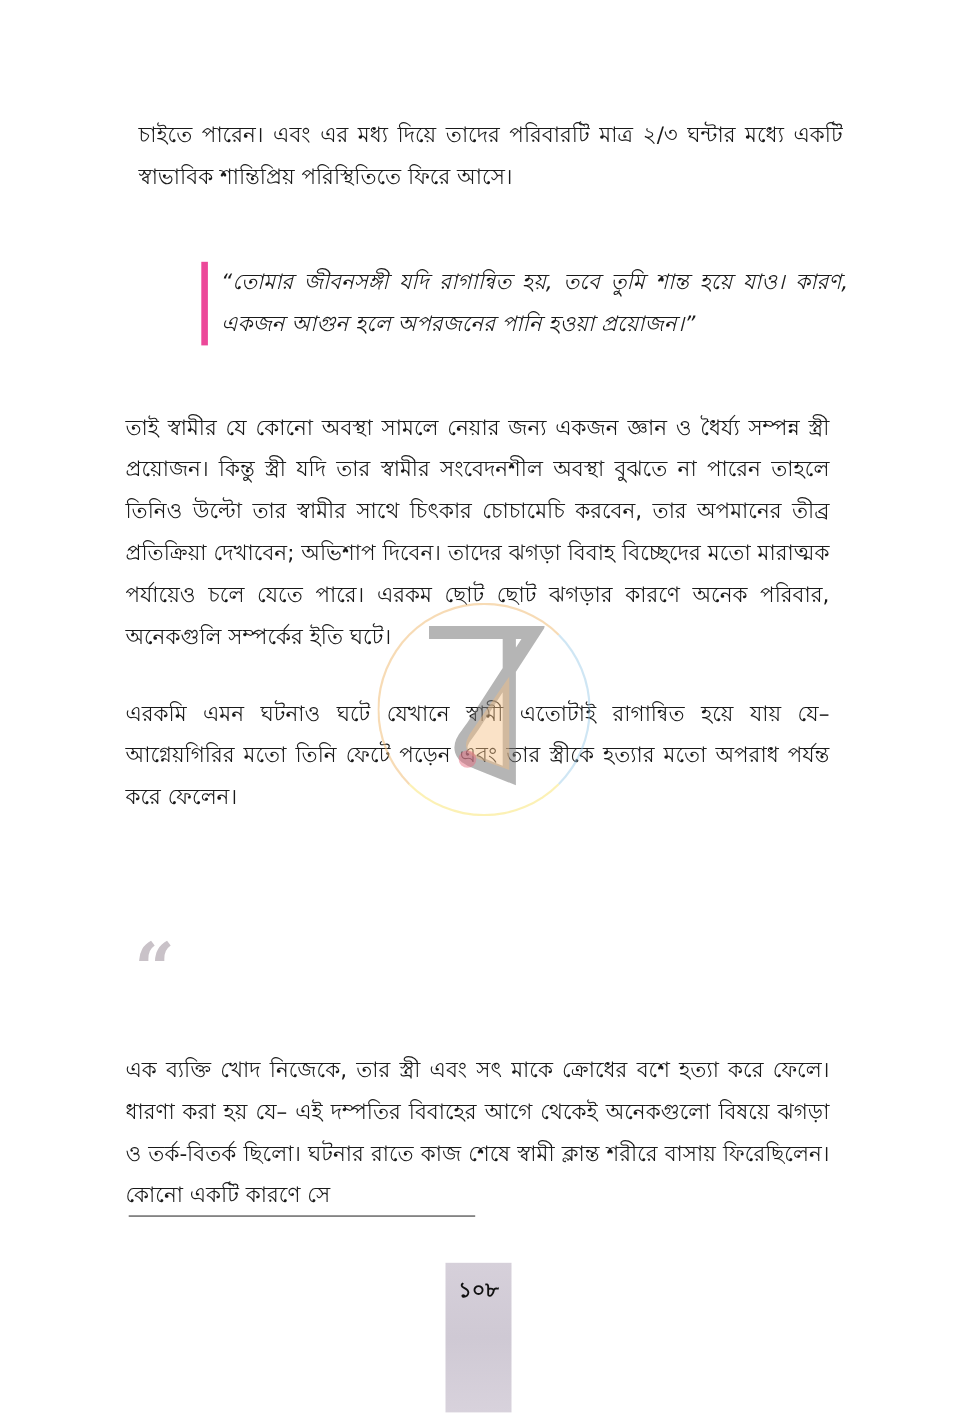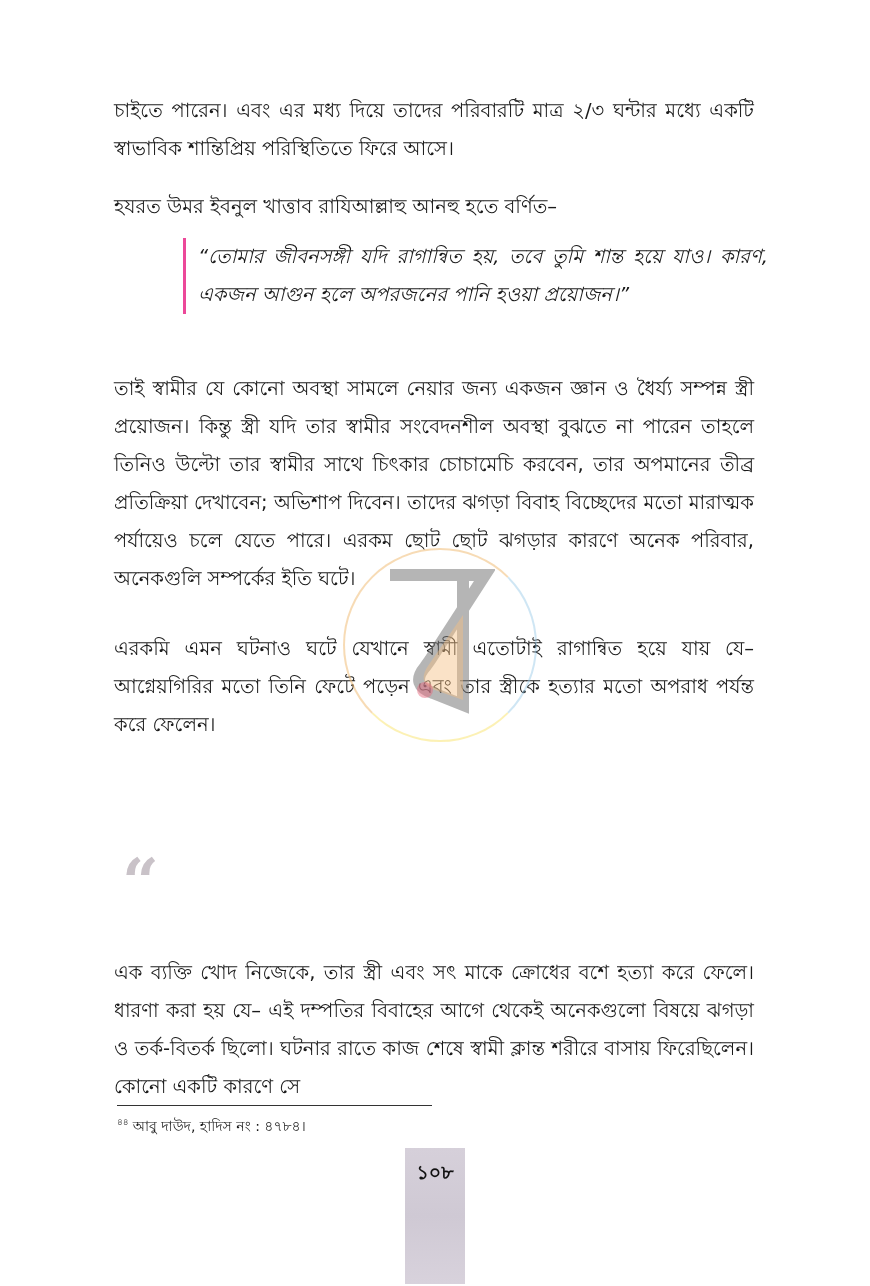--- a/index.html
+++ b/index.html
@@ -29,21 +29,21 @@
       text-align: justify;
       text-align-last: left;
       letter-spacing: 0px;
     }
     .quote1 {
       position: absolute;
       left: 183px;
       top: 238px;
       width: 570px;
       padding-left: 12px;
-      border-left: 3px solid #ec4899;
+      border-left: 6px solid #ec4899;
       font-size: 19.5px;
       line-height: 38px;
       font-style: italic;
       text-align: justify;
       text-align-last: left;
     }
     .quote2-wrap {
       position: absolute;
       left: 114px;
       top: 828px;
@@ -132,42 +132,38 @@
       top: 5px;
       width: 110px;
       height: 170px;
     }
   </style>
 </head>
 <body>
 
 <div class="page">
 
-  <p class="para" style="top:92px; margin:0;">চাইতে পারেন। এবং এর মধ্য দিয়ে তাদের পরিবারটি মাত্র ২/৩ ঘন্টার মধ্যে একটি স্বাভাবিক শান্তিপ্রিয় পরিস্থিতিতে ফিরে আসে।</p>
+  <p class="para" style="top:92px; margin:12px;">চাইতে পারেন। এবং এর মধ্য দিয়ে তাদের পরিবারটি মাত্র ২/৩ ঘন্টার মধ্যে একটি স্বাভাবিক শান্তিপ্রিয় পরিস্থিতিতে ফিরে আসে।</p>
 
-  <p class="para" style="top:188px; margin:0;">হযরত উমর ইবনুল খাত্তাব রাযিআল্লাহু আনহু হতে বর্ণিত–</p>
 
   <blockquote class="quote1" style="margin:0;">“তোমার জীবনসঙ্গী যদি রাগান্বিত হয়, তবে তুমি শান্ত হয়ে যাও। কারণ, একজন আগুন হলে অপরজনের পানি হওয়া প্রয়োজন।”</blockquote>
 
   <p class="para" style="top:370px; margin:0;">তাই স্বামীর যে কোনো অবস্থা সামলে নেয়ার জন্য একজন জ্ঞান ও ধৈর্য্য সম্পন্ন স্ত্রী প্রয়োজন। কিন্তু স্ত্রী যদি তার স্বামীর সংবেদনশীল অবস্থা বুঝতে না পারেন তাহলে তিনিও উল্টো তার স্বামীর সাথে চিৎকার চোচামেচি করবেন, তার অপমানের তীব্র প্রতিক্রিয়া দেখাবেন; অভিশাপ দিবেন। তাদের ঝগড়া বিবাহ বিচ্ছেদের মতো মারাত্মক পর্যায়েও চলে যেতে পারে। এরকম ছোট ছোট ঝগড়ার কারণে অনেক পরিবার, অনেকগুলি সম্পর্কের ইতি ঘটে।</p>
 
   <p class="para" style="top:630px; margin:0;">এরকমি এমন ঘটনাও ঘটে যেখানে স্বামী এতোটাই রাগান্বিত হয়ে যায় যে– আগ্নেয়গিরির মতো তিনি ফেটে পড়েন এবং তার স্ত্রীকে হত্যার মতো অপরাধ পর্যন্ত করে ফেলেন।</p>
 
 
   <div class="quote2-wrap">
     <div class="quote2-mark">“</div>
   </div>
 
   <p class="para" style="top:954px; margin:0;">এক ব্যক্তি খোদ নিজেকে, তার স্ত্রী এবং সৎ মাকে ক্রোধের বশে হত্যা করে ফেলে। ধারণা করা হয় যে– এই দম্পতির বিবাহের আগে থেকেই অনেকগুলো বিষয়ে ঝগড়া ও তর্ক-বিতর্ক ছিলো। ঘটনার রাতে কাজ শেষে স্বামী ক্লান্ত শরীরে বাসায় ফিরেছিলেন। কোনো একটি কারণে সে</p>
 
   <div class="fn-rule"></div>
 
-  <div class="footnote">
-    <sup>৪৪</sup><span>আবু দাউদ, হাদিস নং :  ৪৭৮৪।</span>
-  </div>
 
   <div class="page-tab">
     <div class="page-number">১০৮</div>
   </div>
 
   <div class="watermark">
     <svg class="watermark-glyph" viewBox="0 0 110 170">
       <path d="M5 20 H100 L45 105 L40 112 Q25 130 48 138 L78 150 V20" fill="none" stroke="rgba(120,120,120,0.55)" stroke-width="12"></path>
       <path d="M78 60 L45 108 Q30 128 50 135 L78 145 Z" fill="rgba(245,190,130,0.45)"></path>
       <circle cx="40" cy="135" r="8" fill="rgba(230,110,130,0.5)"></circle>

